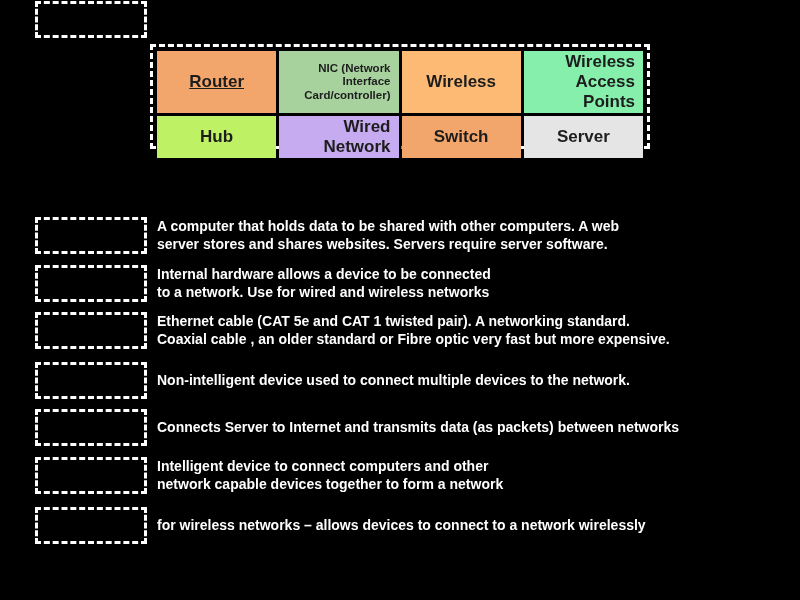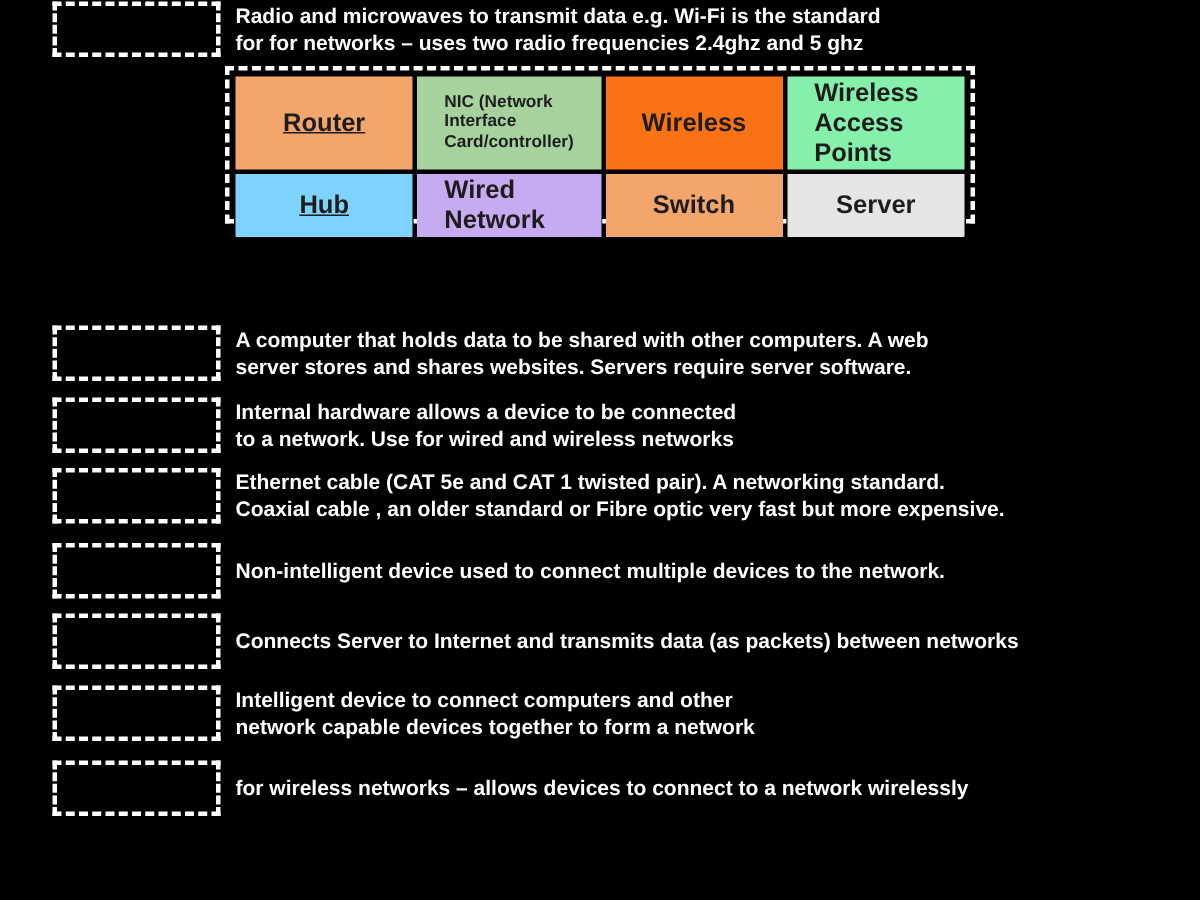--- a/index.html
+++ b/index.html
@@ -28,27 +28,27 @@
     padding: 4px;
     display: grid;
     grid-template-columns: repeat(4, 1fr);
     grid-template-rows: 1fr 1fr;
     gap: 3px;
   }
   .tile {
     display: flex;
     align-items: center;
     justify-content: center;
-    text-align: left;
+    text-align: right;
     color: #1d1d1d;
     font-size: 17px;
     font-weight: 600;
     line-height: 20px;
     cursor: grab;
-    padding: 1px 18px;
+    padding: 1px 8px;
     box-sizing: border-box;
   }
   .tile.small {
     font-size: 11.5px;
     line-height: 13.5px;
   }
 
   
   .match-row {
     position: absolute;
@@ -87,27 +87,27 @@
 
 <div id="board">
 
   <div class="tile-panel">
     <div class="tile" style="background-color: rgb(243, 166, 107); text-decoration: underline;">
       <span>Router</span>
     </div>
     <div class="tile small" style="background-color: rgb(167, 209, 157);">
       <span>NIC (Network Interface Card/controller)</span>
     </div>
-    <div class="tile" style="background-color: #f97316;">
+    <div class="tile" style="background-color: #fdba74;">
       <span>Wireless</span>
     </div>
     <div class="tile" style="background-color: #86efac;">
       <span>Wireless Access Points</span>
     </div>
-    <div class="tile" style="background-color: #7dd3fc; text-decoration: underline;">
+    <div class="tile" style="background-color: #bef264;">
       <span>Hub</span>
     </div>
     <div class="tile" style="background-color: rgb(199, 171, 241);">
       <span>Wired Network</span>
     </div>
     <div class="tile" style="background-color: rgb(243, 166, 107);">
       <span>Switch</span>
     </div>
     <div class="tile" style="background-color: #e5e5e5;">
       <span>Server</span>
@@ -165,19 +165,15 @@
   <div class="match-row">
     <div class="dropzone"></div>
     <div class="deftext">
       <div>for wireless networks – allows devices to connect to a network wirelessly</div>
       <div></div>
     </div>
   </div>
 
   <div class="match-row">
     <div class="dropzone"></div>
-    <div class="deftext">
-      <div>Radio and microwaves to transmit data e.g. Wi-Fi is the standard</div>
-      <div>for for networks – uses two radio frequencies 2.4ghz and 5 ghz</div>
-    </div>
   </div>
 
 </div>
 
 </body></html>

